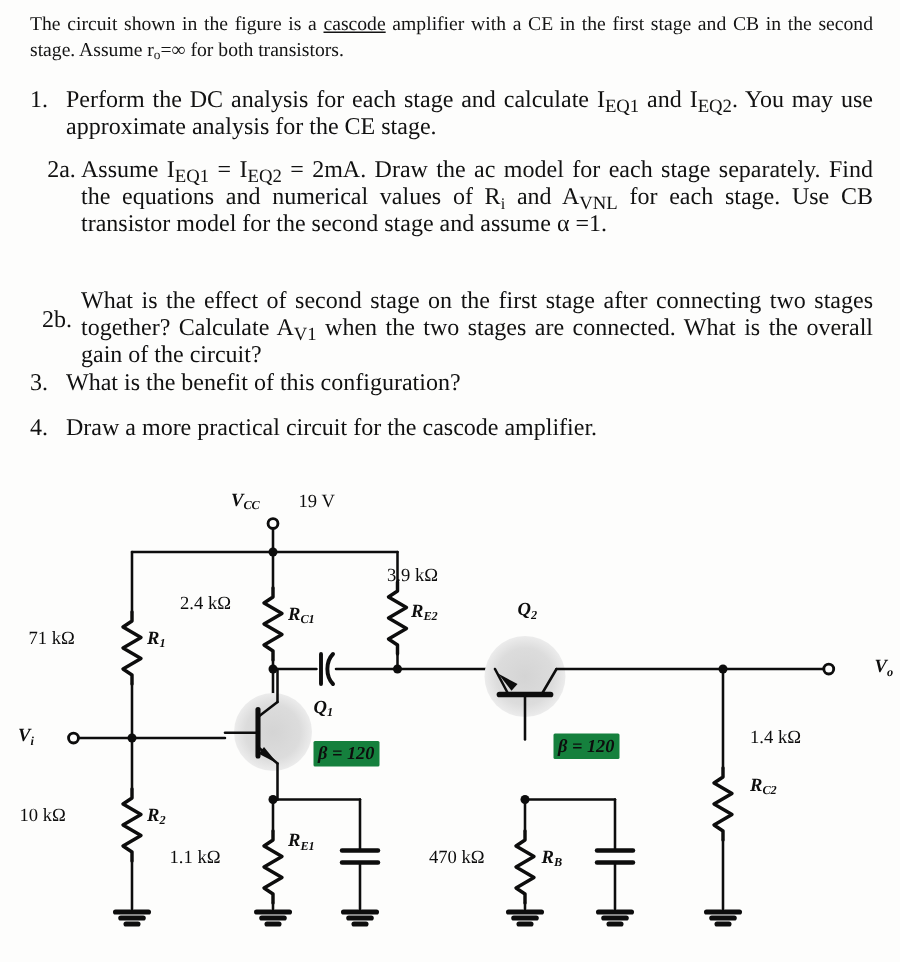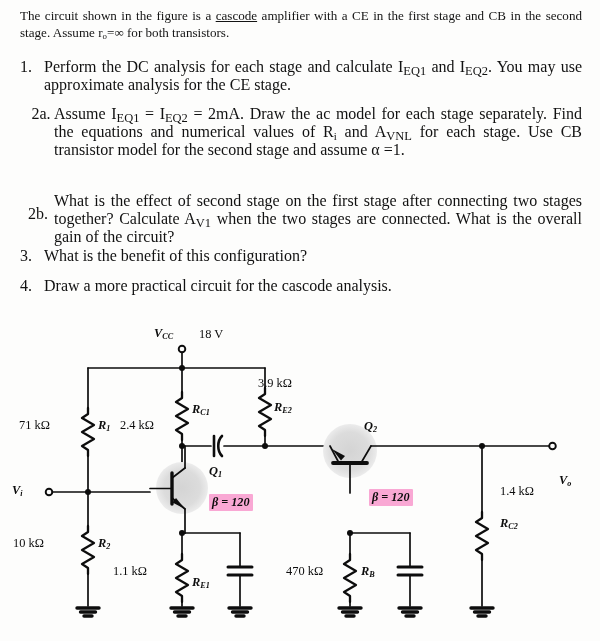--- a/index.html
+++ b/index.html
@@ -38,21 +38,21 @@
   
   #circuit{position:absolute;left:0;top:318px;width:532px;height:323px;}
   #circuit svg{display:block;}
   .lbl{
     position:absolute;font-family:"Liberation Serif","DejaVu Serif",serif;
     font-size:12.4px;color:#0d0d0d;white-space:nowrap;
   }
   .lbl.it{font-style:italic;font-weight:bold;}
   .lbl.bta{
     font-style:italic;font-weight:bold;font-size:12.2px;
-    background:#f9a8d4;padding:1px 3px;border-radius:1px;
+    background:#15803d;padding:1px 3px;border-radius:1px;
   }
   .lbl sub{font-size:.66em;vertical-align:-0.3em;}
 </style>
 </head>
 <body>
 
 <div id="page">
 
   <div class="textblock">
 
@@ -81,21 +81,21 @@
       </div>
     </div>
 
     <div class="qitem q3">
       <div class="qnum">3.</div>
       <div class="qbody">What is the benefit of this configuration?</div>
     </div>
 
     <div class="qitem q4">
       <div class="qnum">4.</div>
-      <div class="qbody">Draw a more practical circuit for the cascode analysis.</div>
+      <div class="qbody">Draw a more practical circuit for the cascode amplifier.</div>
     </div>
   </div>
 
   <div id="circuit">
     <svg width="600" height="323" viewBox="0 0 600 323">
       <defs>
         <radialGradient id="shade" cx="50%" cy="50%" r="50%">
           <stop offset="0%" stop-color="#d4d4d4"></stop>
           <stop offset="70%" stop-color="#dcdcdc"></stop>
           <stop offset="100%" stop-color="#ececec"></stop>
@@ -197,45 +197,45 @@
         <line x1="482" y1="128" x2="549" y2="128"></line>
         <circle cx="552.5" cy="128" r="3.3" fill="#fdfdfc" stroke-width="1.9"></circle>
         <line x1="482" y1="128" x2="482" y2="194"></line>
         <use href="#resV" x="482" y="194"></use>
         <line x1="482" y1="242" x2="482" y2="288"></line>
         <use href="#gnd" x="482" y="290"></use>
       </g>
     </svg>
 
     <div class="lbl it" style="left:154px;top:8px;">V<sub>CC</sub></div>
-    <div class="lbl" style="left:199px;top:9px;">18 V</div>
+    <div class="lbl" style="left:199px;top:9px;">19 V</div>
 
     <div class="lbl" style="left:19px;top:100px;">71 kΩ</div>
     <div class="lbl it" style="left:98px;top:100px;">R<sub>1</sub></div>
 
     <div class="lbl" style="left:13px;top:218px;">10 kΩ</div>
     <div class="lbl it" style="left:98px;top:218px;">R<sub>2</sub></div>
 
-    <div class="lbl" style="left:120px;top:100px;text-align:center;">2.4 kΩ</div>
+    <div class="lbl" style="left:120px;top:77px;text-align:center;">2.4 kΩ</div>
     <div class="lbl it" style="left:192px;top:84px;">R<sub>C1</sub></div>
 
     <div class="lbl" style="left:113px;top:246px;">1.1 kΩ</div>
-    <div class="lbl it" style="left:192px;top:257px;">R<sub>E1</sub></div>
+    <div class="lbl it" style="left:192px;top:235px;">R<sub>E1</sub></div>
 
     <div class="lbl" style="left:258px;top:58px;">3.9 kΩ</div>
     <div class="lbl it" style="left:274px;top:82px;">R<sub>E2</sub></div>
 
     <div class="lbl" style="left:286px;top:246px;">470 kΩ</div>
     <div class="lbl it" style="left:361px;top:246px;">R<sub>B</sub></div>
 
     <div class="lbl" style="left:500px;top:166px;">1.4 kΩ</div>
     <div class="lbl it" style="left:500px;top:198px;">R<sub>C2</sub></div>
 
     <div class="lbl it" style="left:209px;top:146px;">Q<sub>1</sub></div>
     <div class="lbl bta" style="left:209px;top:176px;">β = 120</div>
 
-    <div class="lbl it" style="left:364px;top:81px;margin-top:20px;">Q<sub>2</sub></div>
+    <div class="lbl it" style="left:345px;top:81px;">Q<sub>2</sub></div>
     <div class="lbl bta" style="left:369px;top:171px;">β = 120</div>
 
     <div class="lbl it" style="left:12px;top:165px;">V<sub>i</sub></div>
-    <div class="lbl it" style="left:559px;top:119px;margin-top:36px;">V<sub>o</sub></div>
+    <div class="lbl it" style="left:583px;top:119px;">V<sub>o</sub></div>
   </div>
 </div>
 
 </body></html>

